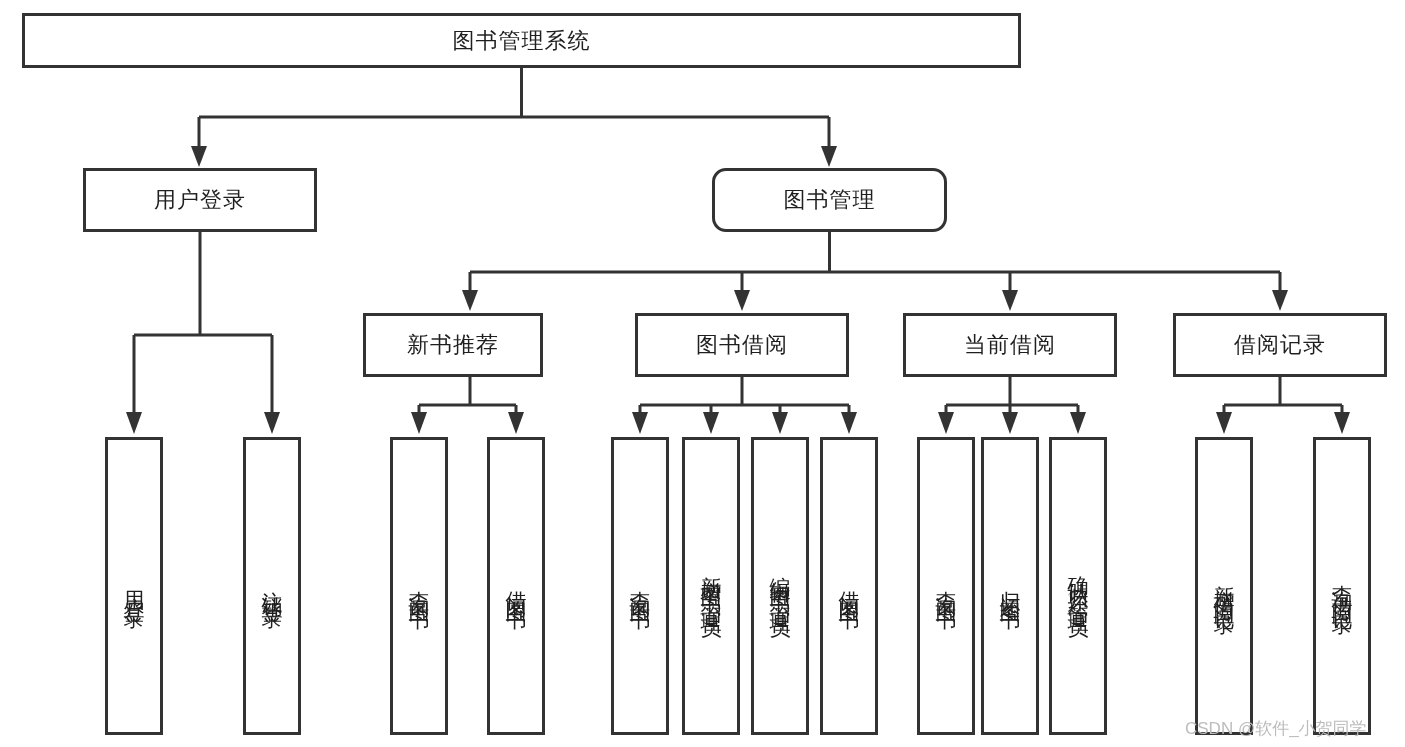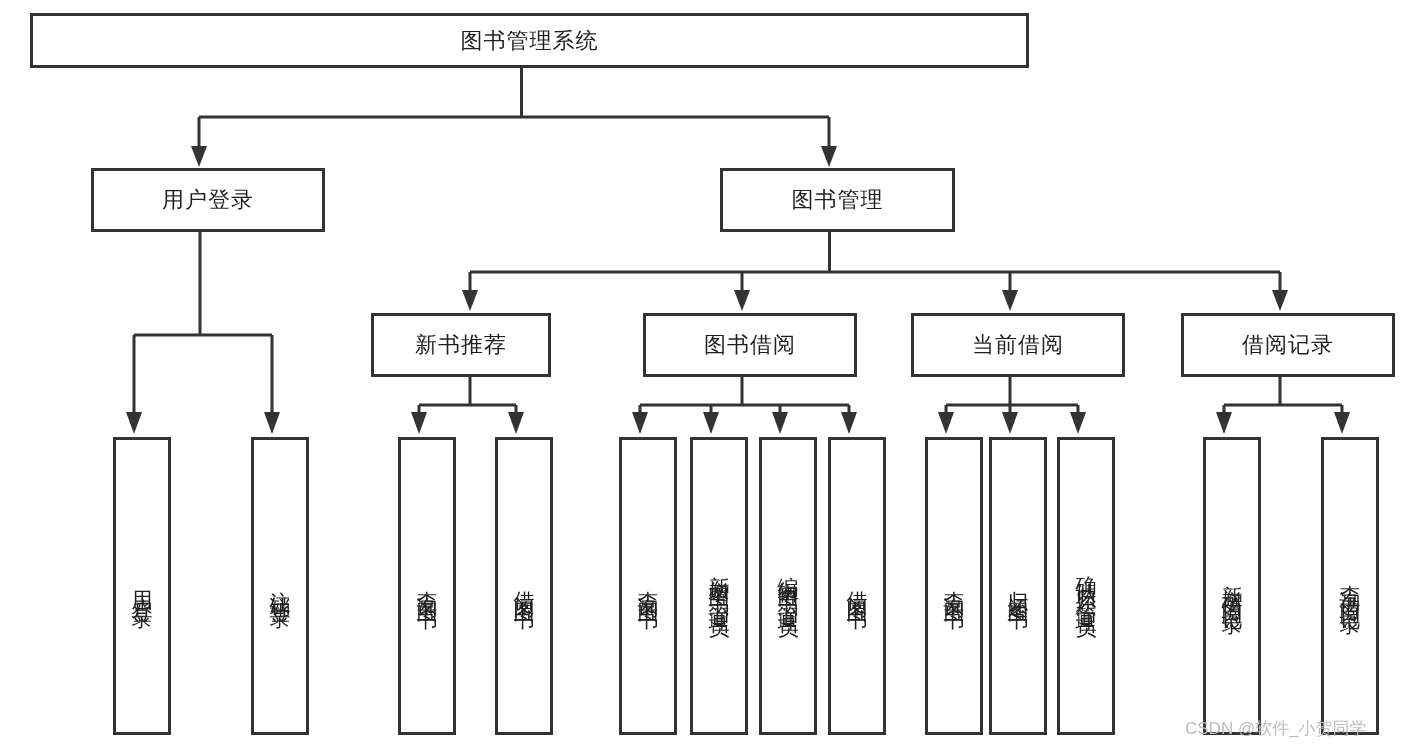--- a/index.html
+++ b/index.html
@@ -24,21 +24,20 @@
   .box {
     position: absolute;
     box-sizing: border-box;
     border: 3px solid #333333;
     background: #ffffff;
     color: #1f1f1f;
     display: flex;
     align-items: center;
     justify-content: center;
     z-index: 2;
-    margin-left: 8px;
   }
   .h-box { font-size: 22px; letter-spacing: 1px; }
   .v-box {
     writing-mode: vertical-rl;
     text-orientation: mixed;
     font-size: 21px;
     letter-spacing: 6px;
     top: 437px;
     width: 58px;
     height: 298px;
@@ -88,21 +87,21 @@
       <polygon points="1002,412 1018,412 1010,434"></polygon>
       <polygon points="1070,412 1086,412 1078,434"></polygon>
       <polygon points="1216,412 1232,412 1224,434"></polygon>
       <polygon points="1334,412 1350,412 1342,434"></polygon>
     </g>
   </svg>
 
   <div class="box h-box" style="left:22px; top:13px; width:999px; height:55px;">图书管理系统</div>
 
   <div class="box h-box" style="left:83px; top:168px; width:234px; height:64px;">用户登录</div>
-  <div class="box h-box" style="left:712px; top:168px; width:235px; height:64px;">图书管理</div>
+  <div class="box h-box" style="left:712px; top:168px; width:235px; height:64px;border-radius:14px;">图书管理</div>
 
   <div class="box h-box" style="left:363px; top:313px; width:180px; height:64px;">新书推荐</div>
   <div class="box h-box" style="left:635px; top:313px; width:214px; height:64px;">图书借阅</div>
   <div class="box h-box" style="left:903px; top:313px; width:214px; height:64px;">当前借阅</div>
   <div class="box h-box" style="left:1173px; top:313px; width:214px; height:64px;">借阅记录</div>
 
   <div class="box v-box" style="left:105px;">用户登录</div>
   <div class="box v-box" style="left:243px;">注销登录</div>
 
   <div class="box v-box" style="left:390px;">查询图书</div>

